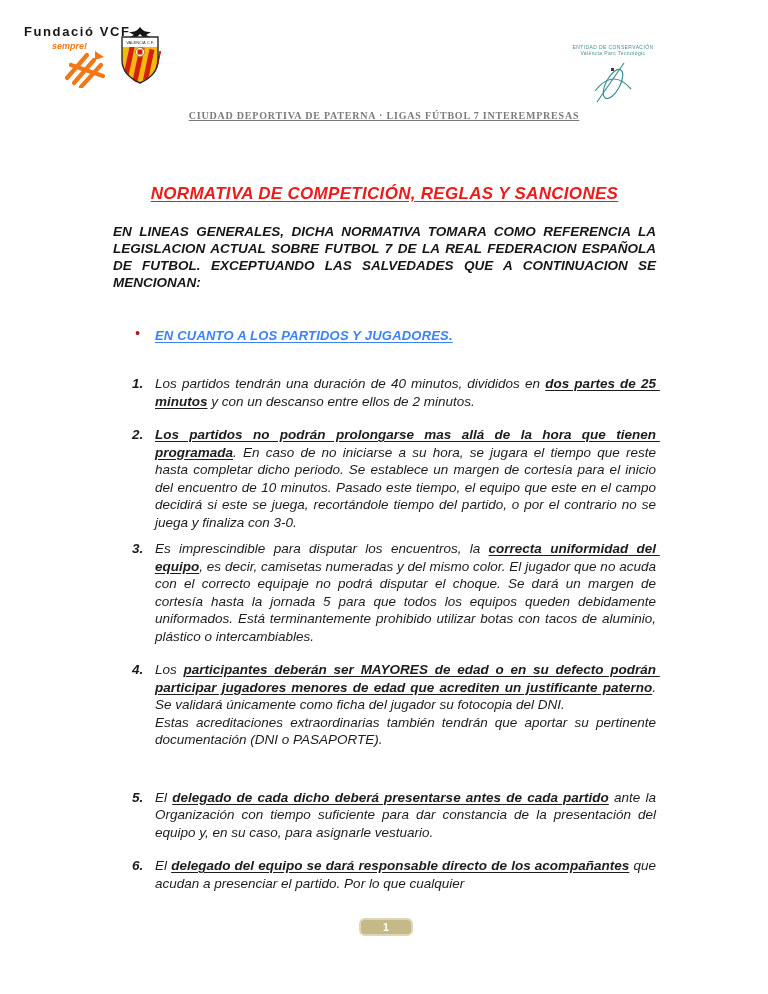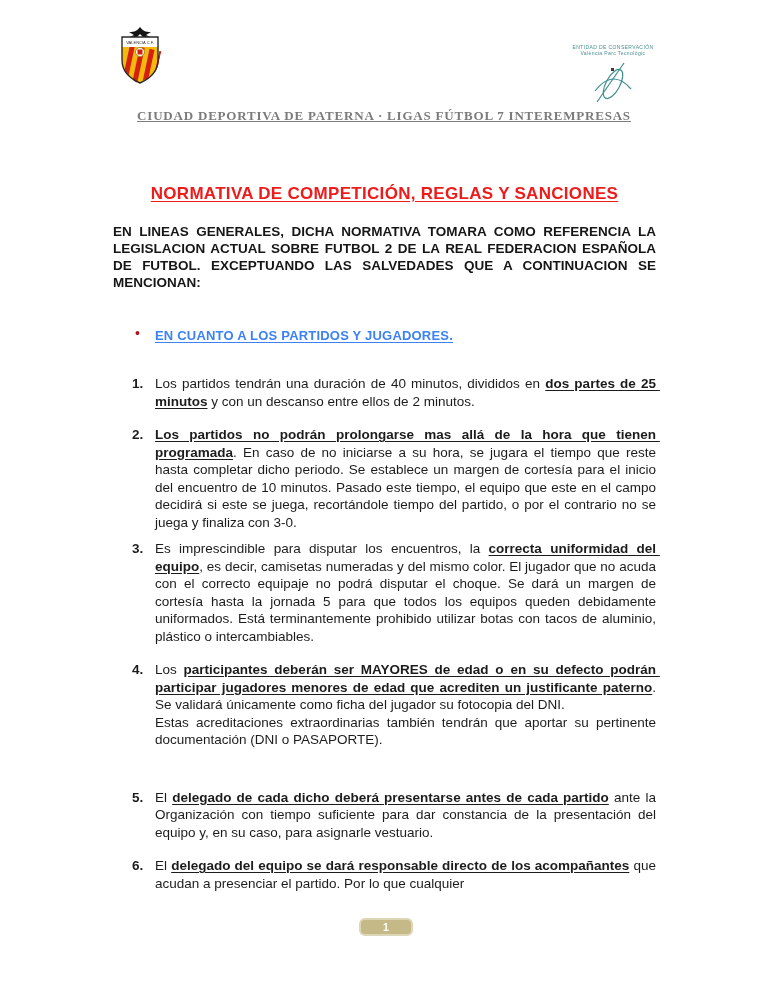--- a/index.html
+++ b/index.html
@@ -18,26 +18,26 @@
   .vcf-crest{position:absolute;left:116px;top:26px;}
 
   .logo-parc{position:absolute;left:558px;top:44px;width:110px;text-align:center;}
   .parc-line{font-size:5px;letter-spacing:0.4px;color:#4a8f8f;line-height:6px;white-space:nowrap;}
   .parc-swoosh{margin-top:2px;}
 
   
   .doc-header{
     position:absolute;left:0;top:108px;width:768px;text-align:center;
     font-family:"Liberation Serif",serif;font-weight:bold;
-    font-size:13px;letter-spacing:0.8px;color:#7b7b7b;line-height:15px;
+    font-size:10px;letter-spacing:0.8px;color:#7b7b7b;line-height:15px;
   }
   .doc-header .hline{text-decoration:underline;}
 
   
-  .content{position:absolute;left:113px;top:184px;width:543px;}
+  .content{position:absolute;left:113px;top:184px;width:543px;font-style:italic;}
 
   .doc-title{
     text-align:center;font-size:17px;font-weight:bold;letter-spacing:0.3px;
     color:#ee1b1b;text-decoration:underline;text-underline-offset:2px;
   }
 
   .intro{
     margin-top:19px;font-size:13.5px;font-weight:bold;line-height:17px;
     text-align:justify;color:#161616;
   }
@@ -64,20 +64,35 @@
     background:#c5b988;border:2px solid #ddd6b6;border-radius:6px;
     box-sizing:border-box;color:#ffffff;font-size:10.5px;font-weight:bold;
     text-align:center;line-height:14px;
   }
 </style>
 </head>
 <body>
 
 <div class="page">
 
+  <div class="logo-fundacio">
+    <div class="fundacio-name">Fundació VCF</div>
+    <div class="fundacio-tagline">sempre!</div>
+    <div class="fundacio-icon">
+      <svg width="42" height="40" viewBox="0 0 42 40">
+        <g stroke="#f07818" stroke-width="4.2" stroke-linecap="round" fill="none">
+          <path d="M3 30 L23 7"></path>
+          <path d="M10 35 L30 12"></path>
+          <path d="M17 39 L37 17"></path>
+          <path d="M7 17 L39 28"></path>
+        </g>
+        <path d="M31 3 L40 9 L31 12 Z" fill="#f07818"></path>
+      </svg>
+    </div>
+  </div>
 
   <div class="vcf-crest">
     <svg width="48" height="60" viewBox="0 0 48 60">
       <path d="M24 1 C21 5 19 6 13 6 L18 9 L9 13 L20 12 L24 8 L28 12 L39 13 L30 9 L35 6 C29 6 27 5 24 1 Z" fill="#141414"></path>
       <defs>
         <clipPath id="shieldLower">
           <path d="M6 21 H42 V34 C42 46 33 53 24 57 C15 53 6 46 6 34 Z"></path>
         </clipPath>
       </defs>
       <path d="M6 11 H42 V34 C42 46 33 53 24 57 C15 53 6 46 6 34 Z" fill="#f5b80c"></path>
@@ -112,21 +127,21 @@
   </div>
 
   <div class="doc-header">
     <div><span class="hline">CIUDAD DEPORTIVA DE PATERNA · LIGAS FÚTBOL 7 INTEREMPRESAS</span></div>
   </div>
 
   <div class="content">
 
     <div class="doc-title">NORMATIVA DE COMPETICIÓN, REGLAS Y SANCIONES</div>
 
-    <p class="intro">EN LINEAS GENERALES, DICHA NORMATIVA TOMARA COMO REFERENCIA LA LEGISLACION ACTUAL SOBRE FUTBOL 2 DE LA REAL FEDERACION ESPAÑOLA DE FUTBOL. EXCEPTUANDO LAS SALVEDADES QUE A CONTINUACION SE MENCIONAN:</p>
+    <p class="intro">EN LINEAS GENERALES, DICHA NORMATIVA TOMARA COMO REFERENCIA LA LEGISLACION ACTUAL SOBRE FUTBOL 7 DE LA REAL FEDERACION ESPAÑOLA DE FUTBOL. EXCEPTUANDO LAS SALVEDADES QUE A CONTINUACION SE MENCIONAN:</p>
 
     <div class="section-heading">
       <span class="section-bullet">•</span>
       <span class="section-text">EN CUANTO A LOS PARTIDOS Y JUGADORES.</span>
     </div>
 
     <div class="rules">
 
       <div class="rule">
         <span class="num">1.</span>

